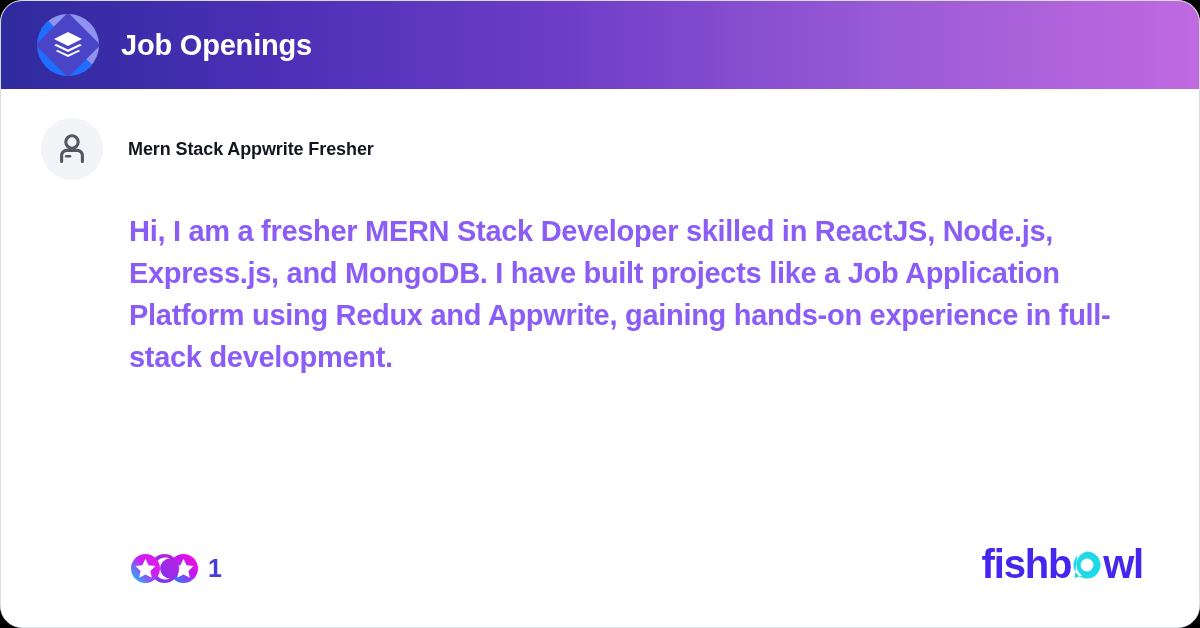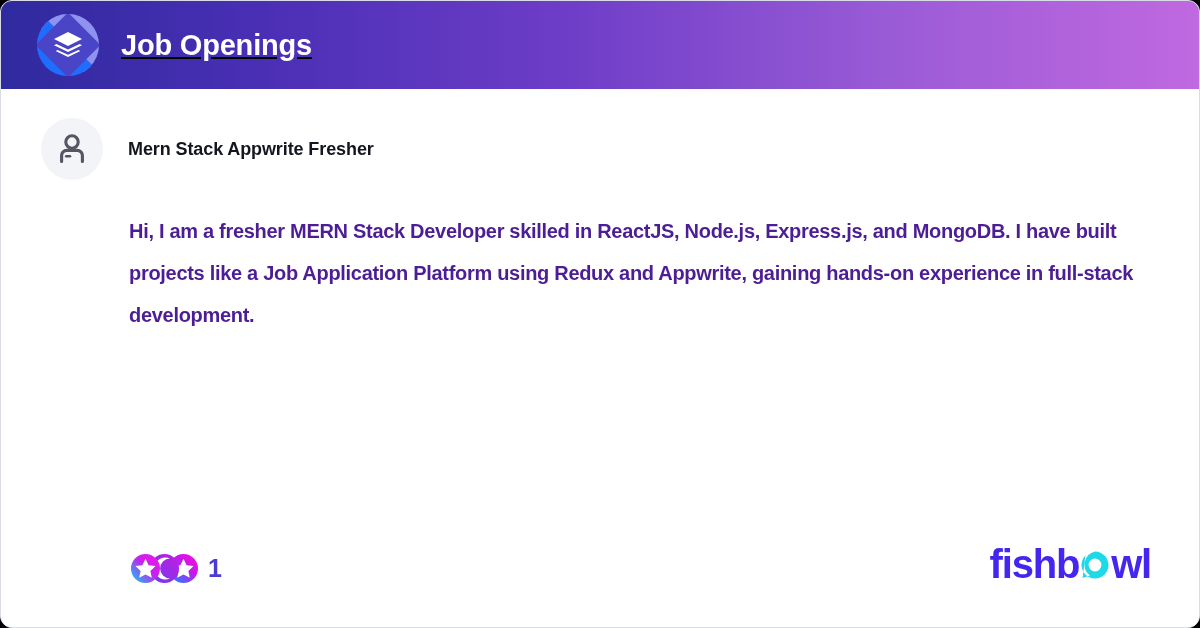--- a/index.html
+++ b/index.html
@@ -13,25 +13,24 @@
   }
 
   #card {
     position: absolute;
     left: 0px;
     top: 0px;
     width: 1200px;
     height: 628px;
     background: #ffffff;
     border: 1px solid #d9dbe9;
-    border-radius: 12px;
+    border-radius: 22px;
     overflow: hidden;
     display: flex;
     flex-direction: column;
-    text-decoration: underline;
   }
 
   
   #header {
     position: relative;
     height: 88px;
     flex: 0 0 88px;
     background: linear-gradient(90deg, #2f2a9e 0%, #4a2fb5 22%, #6f3ec8 48%, #9a5bd6 74%, #c069e0 100%);
     display: flex;
     align-items: center;
@@ -122,24 +121,24 @@
     color: #14161f;
     letter-spacing: -0.1px;
     white-space: nowrap;
   }
 
   #post-body {
     position: absolute;
     left: 128px;
     top: 121px;
     width: 1010px;
-    font-size: 20px;
+    font-size: 29px;
     font-weight: bold;
     line-height: 42px;
-    color: #4c1d95;
+    color: #8b5cf6;
     letter-spacing: -0.3px;
   }
 
   
   #reactions {
     position: absolute;
     left: 130px;
     bottom: 44px;
     display: flex;
     align-items: center;
@@ -161,21 +160,21 @@
   #reaction-count {
     margin-left: 20px;
     font-size: 25px;
     font-weight: bold;
     color: #4a3bd8;
     letter-spacing: 0px;
   }
 
   #fishbowl-logo {
     position: absolute;
-    right: 48px;
+    right: 56px;
     bottom: 40px;
     display: flex;
     align-items: baseline;
     font-size: 40px;
     font-weight: bold;
     color: #4526ef;
     letter-spacing: -1.2px;
   }
   #fishbowl-logo .fb-o {
     display: inline-block;

